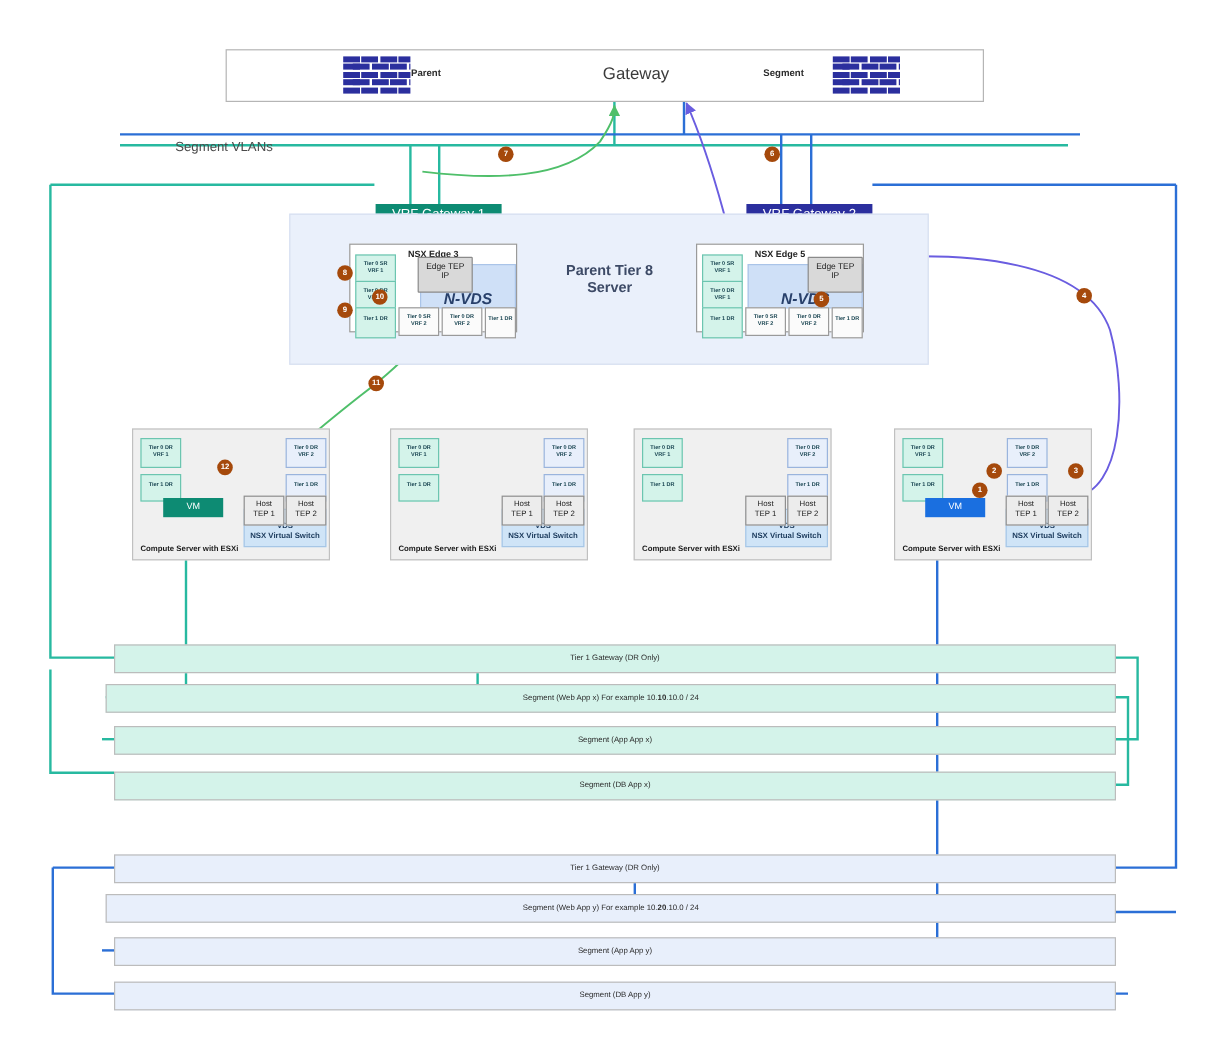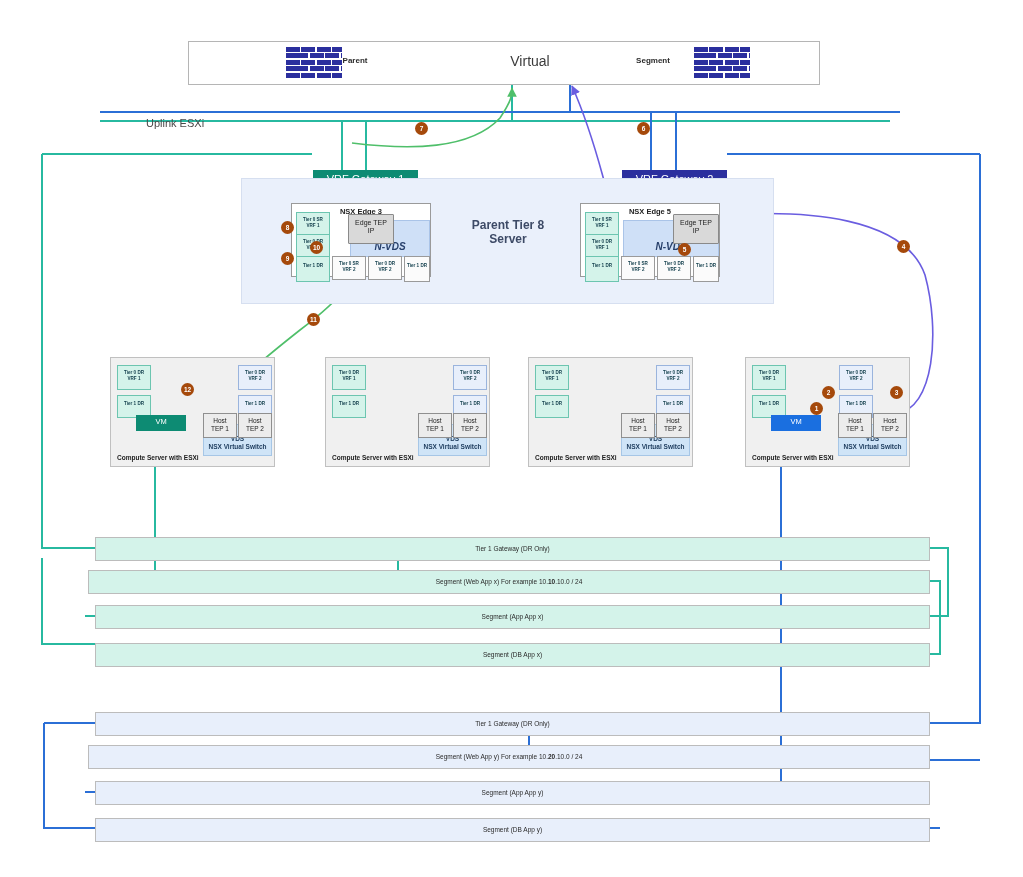--- a/index.html
+++ b/index.html
@@ -22,21 +22,21 @@
   .vrf2{left:622px;top:170px;width:105px;background:#2b2f9e;}
 
   
   .t0panel{left:241px;top:178px;width:533px;height:126px;background:#eaf0fb;border:1px solid #d6dff0;}
   .t0title{left:452px;top:218px;width:112px;text-align:center;font-size:12px;font-weight:bold;color:#3d4a66;line-height:14px;}
 
   
   .edge{background:#fff;border:1px solid #9a9a9a;}
   .edge-title{position:absolute;width:100%;text-align:center;top:3px;font-size:7.5px;font-weight:bold;color:#222;}
   .nvds{position:absolute;background:#cfe0f7;border:1px solid #aac4e8;}
-  .nvds-lbl{position:absolute;width:100%;text-align:center;font-size:10px;font-style:italic;font-weight:bold;color:#28406b;}
+  .nvds-lbl{position:absolute;width:100%;text-align:center;font-size:13px;font-style:italic;font-weight:bold;color:#28406b;}
   .tep{position:absolute;background:#d9d9d9;border:1px solid #8a8a8a;font-size:7px;color:#222;text-align:center;line-height:8px;padding-top:4px;border-radius:1px;}
   .tier-g{position:absolute;background:#d4f3ea;border:1px solid #6cc5b0;font-size:4.6px;font-weight:bold;color:#16424f;text-align:center;line-height:5.6px;padding-top:4px;}
   .tier-w{position:absolute;background:#fbfbfb;border:1px solid #9a9a9a;font-size:4.6px;font-weight:bold;color:#16424f;text-align:center;line-height:5.6px;padding-top:4px;}
   .tier-b{position:absolute;background:#e8effb;border:1px solid #9ab4dd;font-size:4.6px;font-weight:bold;color:#16424f;text-align:center;line-height:5.6px;padding-top:4px;}
 
   
   .srv{background:#f0f0f0;border:1px solid #c0c0c0;}
   .srv-lbl{position:absolute;font-size:6.5px;font-weight:bold;color:#1b1b1b;}
   .vds{position:absolute;background:#cfe4f7;border:1px solid #a6c6e6;}
   .vds-lbl{position:absolute;width:100%;text-align:center;font-size:6.5px;font-weight:bold;color:#1b3a5c;line-height:8px;}
@@ -128,21 +128,21 @@
       <path d="M895,414 C935,410 940,330 925,275 C905,218 810,208 712,216" marker-end="url(#ap)"></path>
 
       <path d="M690,232 C682,244 668,256 648,265" marker-end="url(#ap)"></path>
       <path d="M680,236 C672,248 660,258 640,266" marker-end="url(#ap)"></path>
 
       <path d="M625,268 C612,210 596,140 572,86" marker-end="url(#ap)"></path>
     </g>
   </svg>
 
   <div class="abs firewall"></div>
-  <div class="abs fw-title">Virtual</div>
+  <div class="abs fw-title">Gateway</div>
   <div class="abs fw-lbl" style="left:320px;width:70px;">Parent</div>
   <div class="abs fw-lbl" style="left:618px;width:70px;">Segment</div>
   <div class="abs brickwall" id="bw1" style="left:286px;top:47px;">
       <div style="position: absolute; left: 0px; top: 0px; width: 14px; height: 5px; background: rgb(43, 47, 158);"></div>
       <div style="position: absolute; left: 15.4px; top: 0px; width: 14px; height: 5px; background: rgb(43, 47, 158);"></div>
       <div style="position: absolute; left: 30.8px; top: 0px; width: 14px; height: 5px; background: rgb(43, 47, 158);"></div>
       <div style="position: absolute; left: 46.2px; top: 0px; width: 9.8px; height: 5px; background: rgb(43, 47, 158);"></div>
       <div style="position: absolute; left: 0px; top: 6.4px; width: 14px; height: 5px; background: rgb(43, 47, 158);"></div>
       <div style="position: absolute; left: 8.4px; top: 6.4px; width: 14px; height: 5px; background: rgb(43, 47, 158);"></div>
       <div style="position: absolute; left: 23.8px; top: 6.4px; width: 14px; height: 5px; background: rgb(43, 47, 158);"></div>
@@ -180,21 +180,21 @@
       <div style="position: absolute; left: 8.4px; top: 19.2px; width: 14px; height: 5px; background: rgb(43, 47, 158);"></div>
       <div style="position: absolute; left: 23.8px; top: 19.2px; width: 14px; height: 5px; background: rgb(43, 47, 158);"></div>
       <div style="position: absolute; left: 39.2px; top: 19.2px; width: 14px; height: 5px; background: rgb(43, 47, 158);"></div>
       <div style="position: absolute; left: 54.6px; top: 19.2px; width: 1.4px; height: 5px; background: rgb(43, 47, 158);"></div>
       <div style="position: absolute; left: 0px; top: 25.6px; width: 14px; height: 5px; background: rgb(43, 47, 158);"></div>
       <div style="position: absolute; left: 15.4px; top: 25.6px; width: 14px; height: 5px; background: rgb(43, 47, 158);"></div>
       <div style="position: absolute; left: 30.8px; top: 25.6px; width: 14px; height: 5px; background: rgb(43, 47, 158);"></div>
       <div style="position: absolute; left: 46.2px; top: 25.6px; width: 9.8px; height: 5px; background: rgb(43, 47, 158);"></div>
     </div>
 
-  <div class="abs vlan-txt">Uplink ESXi</div>
+  <div class="abs vlan-txt">Segment VLANs</div>
 
   <div class="abs vrf vrf1">VRF Gateway 1</div>
   <div class="abs vrf vrf2">VRF Gateway 2</div>
 
   <div class="abs t0panel"></div>
   <div class="abs t0title">
     <div>Parent Tier 8</div>
     <div>Server</div>
   </div>
 

